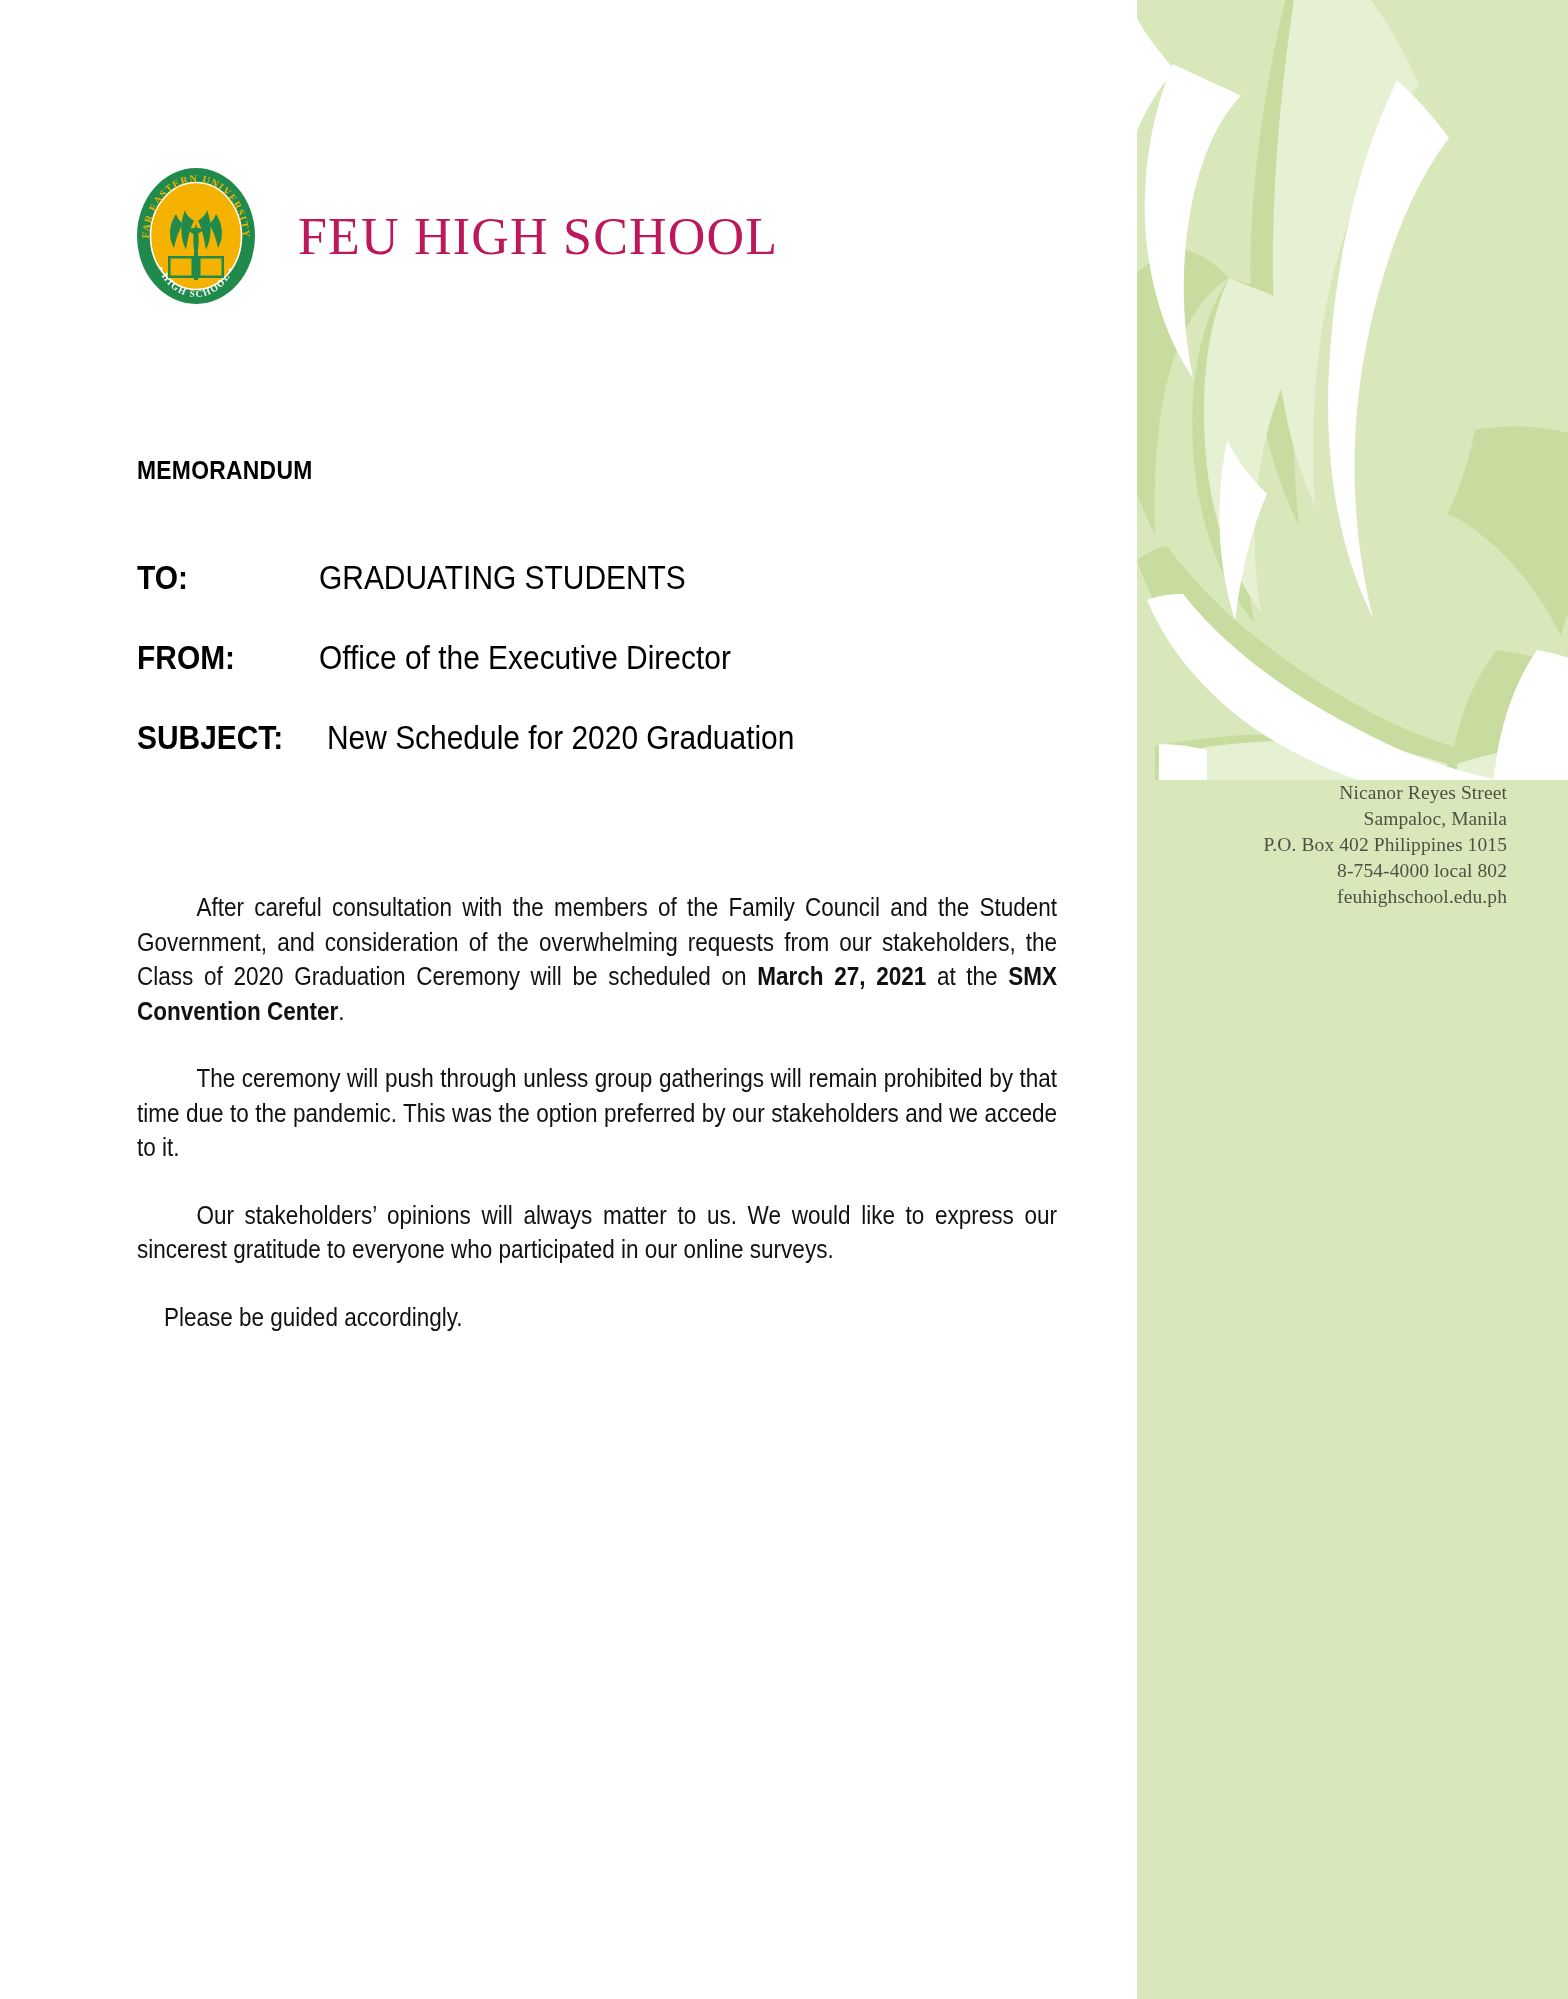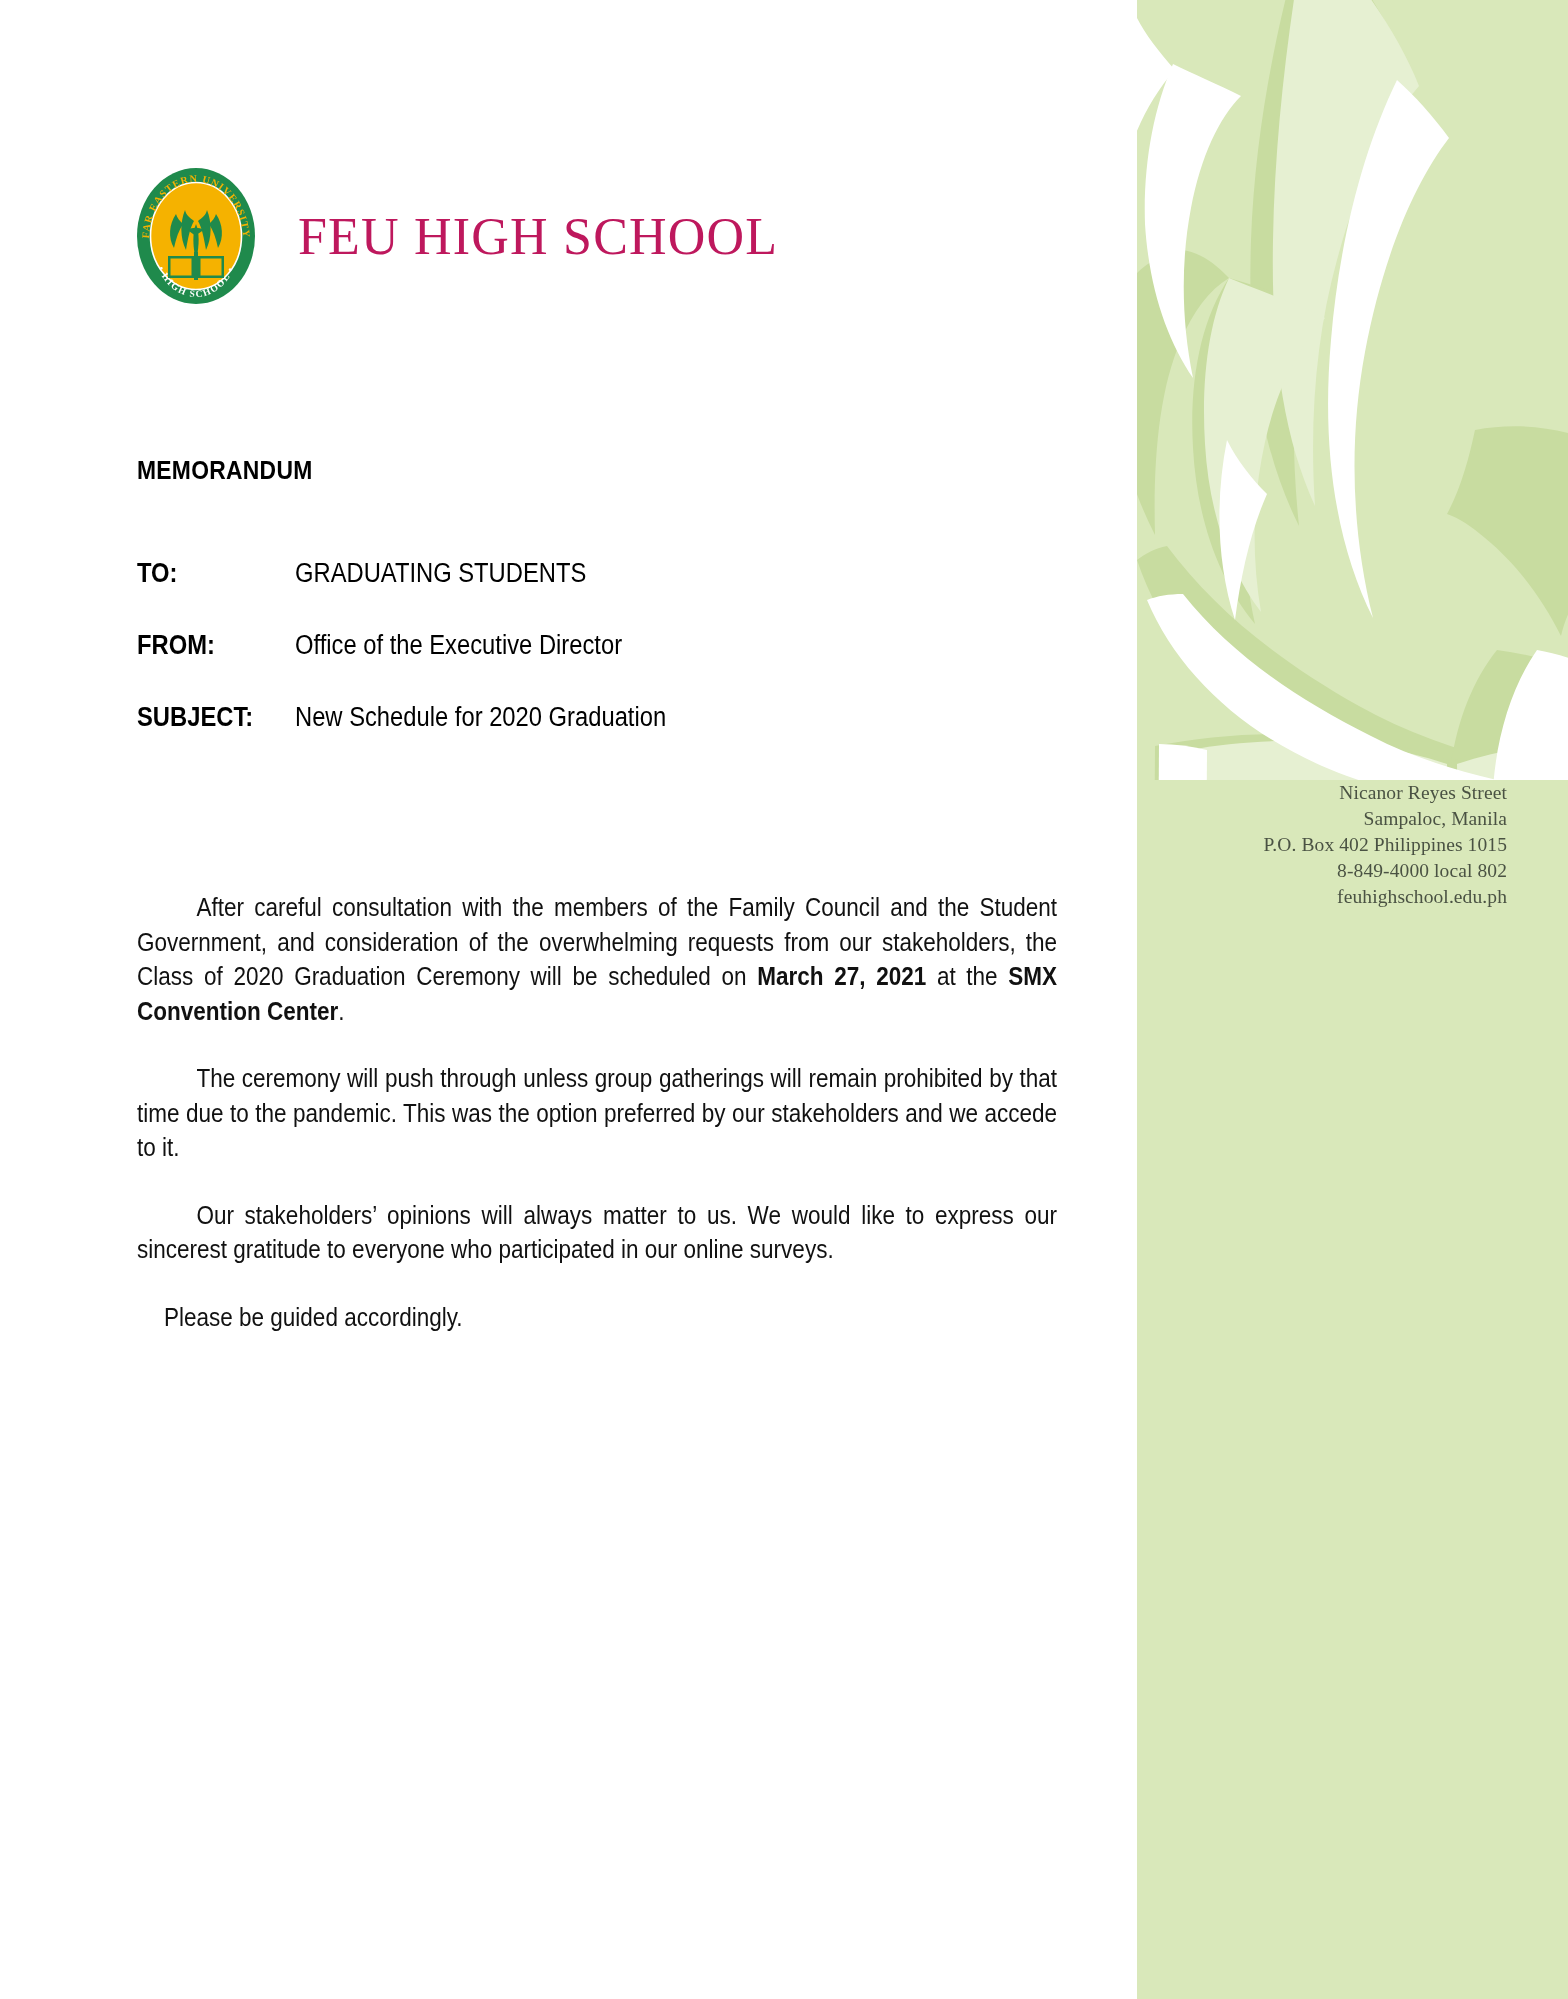--- a/index.html
+++ b/index.html
@@ -104,22 +104,23 @@
   .memo-fields {
     position: absolute;
     top: 558px;
     left: 137px;
     width: 920px;
   }
   .memo-row {
     display: flex;
     align-items: center;
     margin-bottom: 41px;
-    font-size: 27px;
+    font-size: 34px;
     color: #000000;
+    gap: 24px;
   }
   .memo-row:last-child { margin-bottom: 0; }
   .memo-label {
     flex: 0 0 158px;
     font-weight: bold;
     transform: scaleX(0.88);
     transform-origin: left center;
   }
   .memo-value {
     transform: scaleX(0.88);
@@ -334,19 +335,19 @@
           <path d="M316,1070 C404,1044 516,1046 612,1086 C516,1104 412,1104 316,1086 Z"></path>
           <path d="M914,1070 C826,1044 714,1046 618,1086 C714,1104 818,1104 914,1086 Z"></path>
         </g>
       </svg>
     </div>
 
     <div class="address-block">
       <div>Nicanor Reyes Street</div>
       <div>Sampaloc, Manila</div>
       <div>P.O. Box 402 Philippines 1015</div>
-      <div>8-849-4000 local 802</div>
+      <div>8-754-4000 local 802</div>
       <div>feuhighschool.edu.ph</div>
     </div>
 
   </div>
 
 </div>
 
 </body></html>

